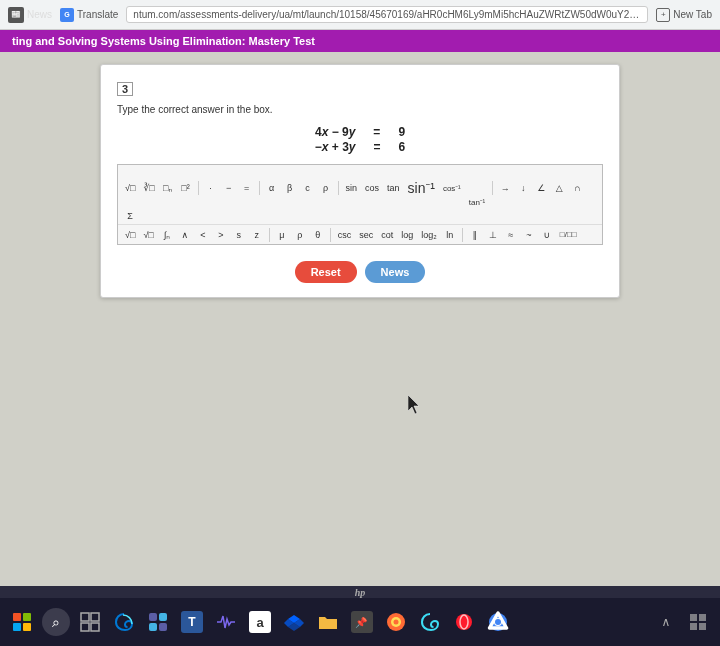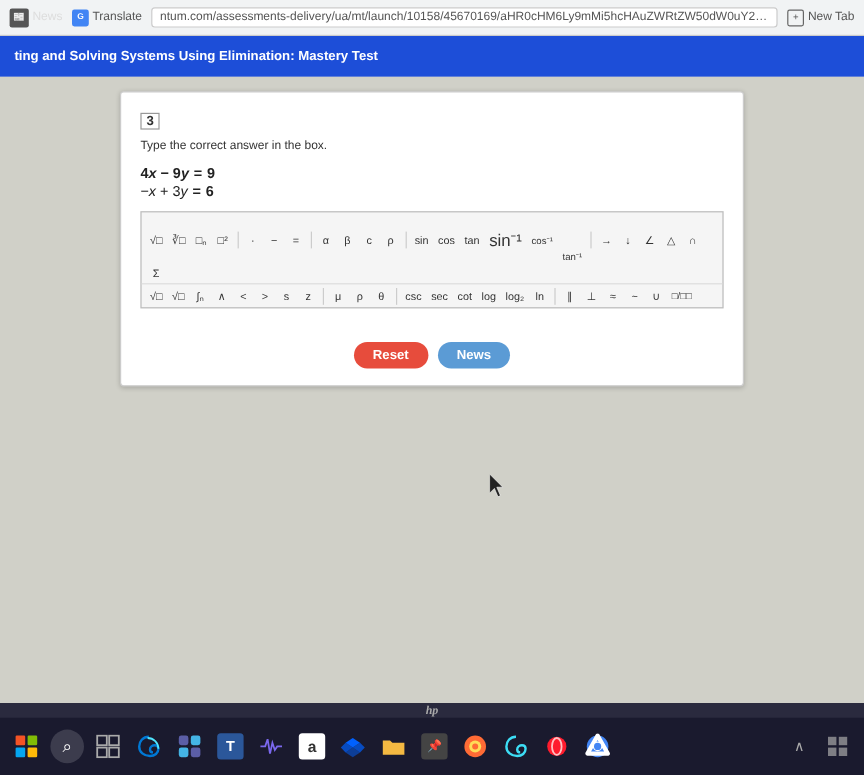--- a/index.html
+++ b/index.html
@@ -75,22 +75,22 @@
       border: 1px solid #666;
       border-radius: 2px;
       display: inline-flex;
       align-items: center;
       justify-content: center;
       font-size: 8px;
     }
 
     
     .page-title-bar {
-      background: #1d4ed8;
-      height: 34px;
+      background: #a21caf;
+      height: 22px;
       display: flex;
       align-items: center;
       padding: 0 12px;
     }
 
     .page-title-text {
       color: white;
       font-size: 11px;
       font-weight: bold;
     }
@@ -140,23 +140,23 @@
 
     .equations-block {
       text-align: center;
       margin: 10px 0;
       font-size: 12px;
       color: #222;
     }
 
     .equation-line {
       display: flex;
-      justify-content: flex-start;
-      align-items: center;
-      gap: 4px;
+      justify-content: center;
+      align-items: center;
+      gap: 18px;
       margin: 1px 0;
     }
 
     .rewrite-instruction {
       font-size: 9.5px;
       color: #333;
       margin: 8px 0;
       line-height: 1.4;
     }
 
@@ -213,21 +213,21 @@
       font-size: 14px;
       color: #222;
       font-style: italic;
     }
 
     
     .button-row {
       display: flex;
       justify-content: center;
       gap: 8px;
-      margin-top: 28px;
+      margin-top: 16px;
     }
 
     .btn-reset {
       background: #e74c3c;
       color: white;
       border: none;
       border-radius: 12px;
       padding: 5px 16px;
       font-size: 11px;
       cursor: pointer;
@@ -388,21 +388,21 @@
 
 
       
       <div class="equations-block">
         <div class="equation-line">
           <span style="font-weight:bold;">4<i>x</i> − 9<i>y</i></span>
           <span style="font-weight:bold;">=</span>
           <span style="font-weight:bold;">9</span>
         </div>
         <div class="equation-line">
-          <span style="font-weight:normal;">−<i>x</i> + 3<i>y</i></span>
+          <span style="font-weight:bold;">−<i>x</i> + 3<i>y</i></span>
           <span style="font-weight:bold;">=</span>
           <span style="font-weight:bold;">6</span>
         </div>
       </div>
 
 
       
       <div class="math-toolbar">
         <div class="math-toolbar-row">
           <button class="toolbar-btn">√□</button>

